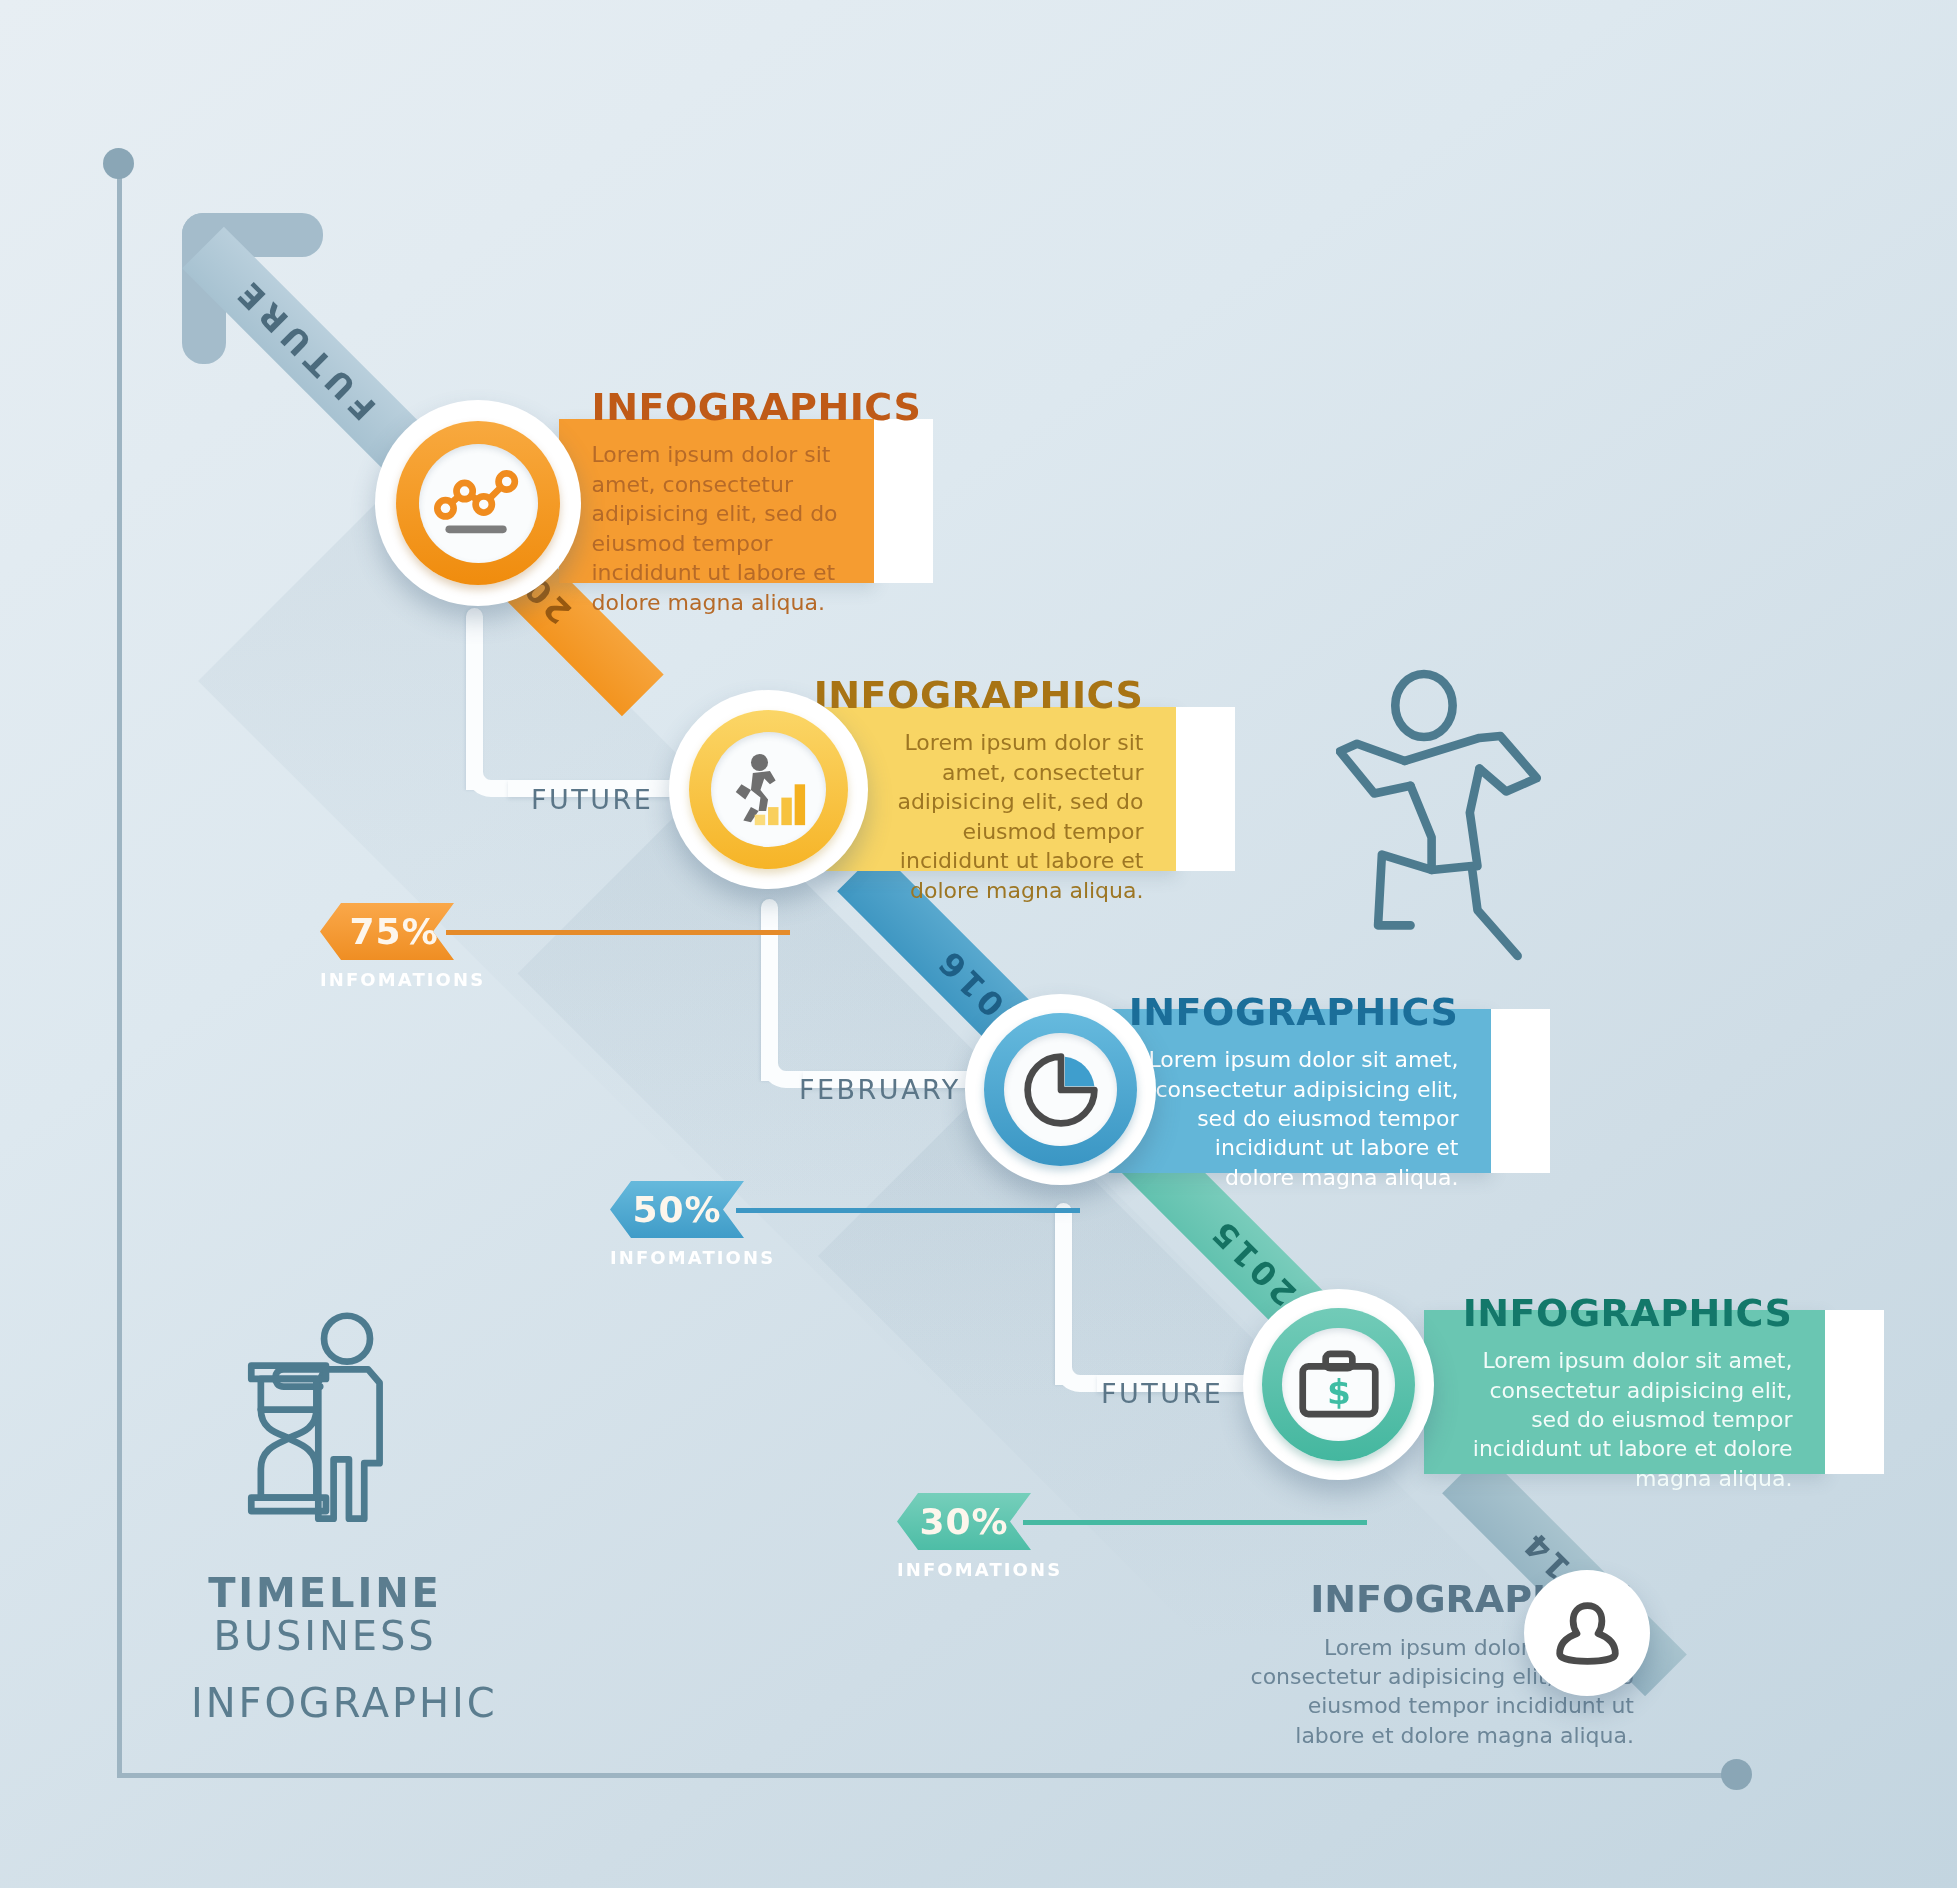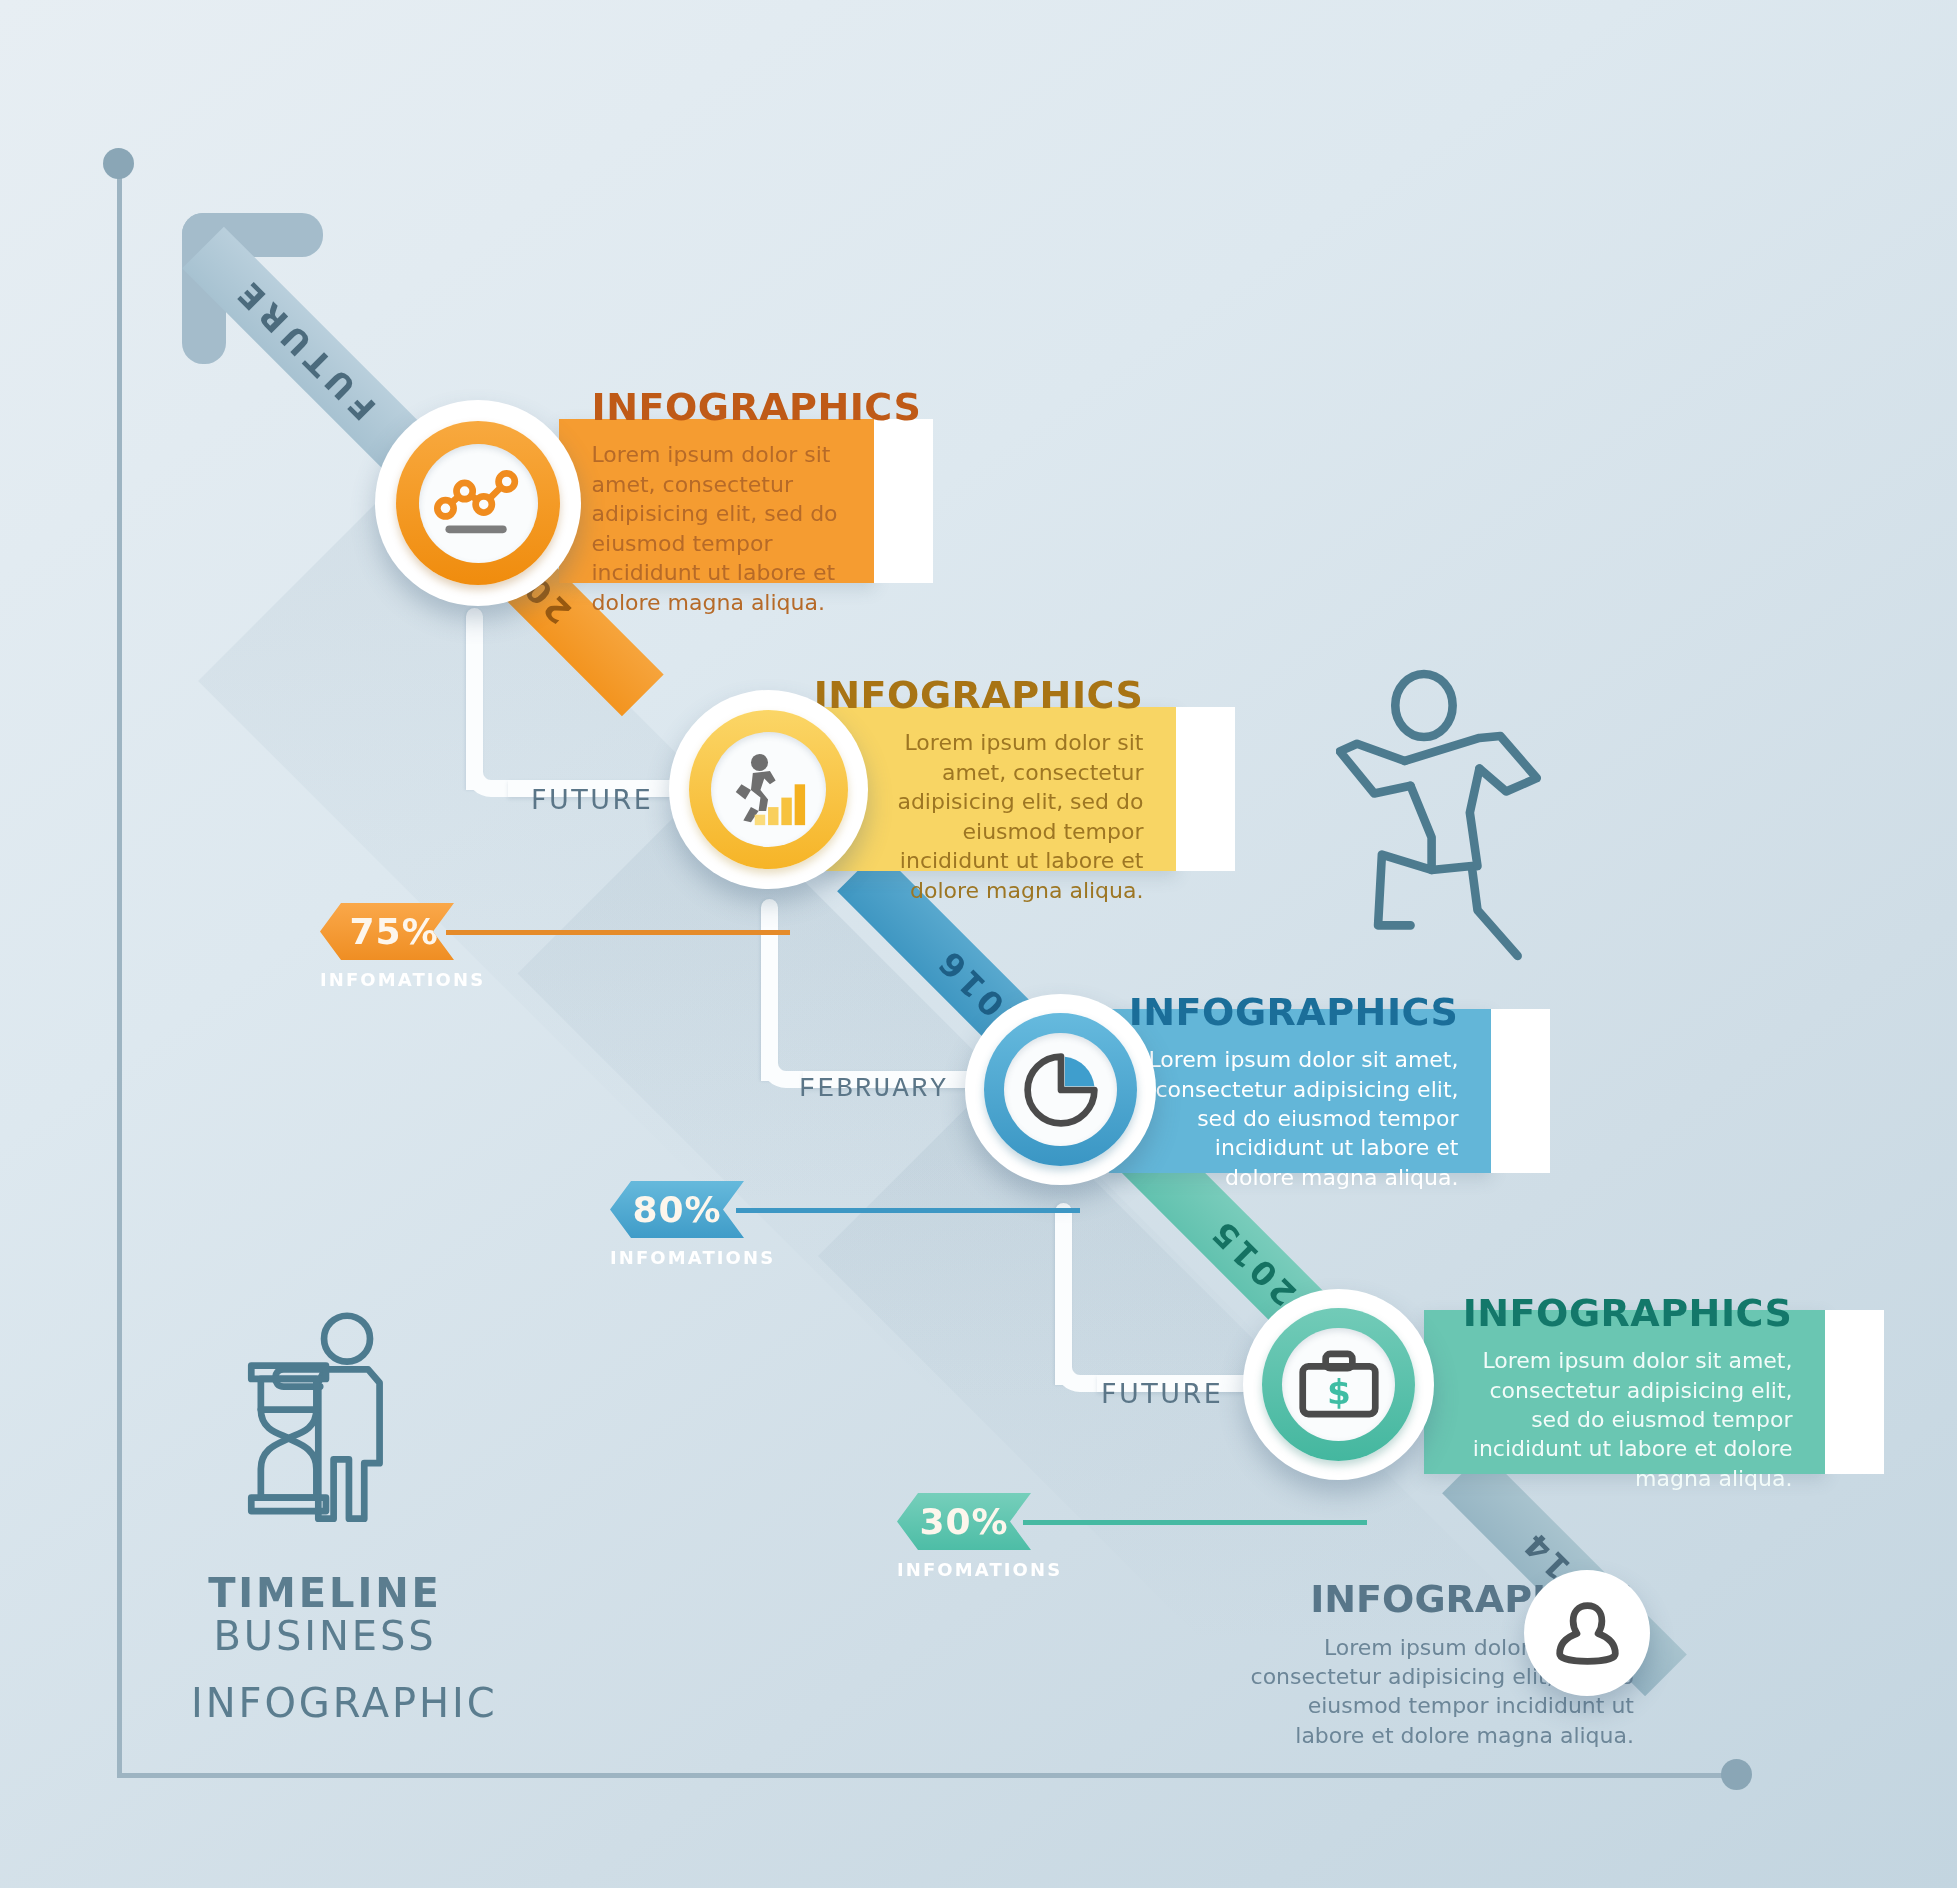--- a/index.html
+++ b/index.html
@@ -218,21 +218,21 @@
     <div class="cor" style="left:0;top:145px;"></div>
     <div class="h" style="left:42px;top:172px;width:239px;"></div>
   </div>
   <div class="month" style="left:531px;top:784px;">FUTURE</div>
 
   <div class="elbow" style="left:761px;top:899px;">
     <div class="v" style="left:0;top:0;width:17px;height:182px;"></div>
     <div class="cor" style="left:0;top:145px;"></div>
     <div class="h" style="left:42px;top:172px;width:239px;"></div>
   </div>
-  <div class="month" style="left:799px;top:1074px;font-family:Liberation Mono, monospace;">FEBRUARY</div>
+  <div class="month" style="left:799px;top:1074px;">FEBRUARY</div>
 
   <div class="elbow" style="left:1055px;top:1203px;">
     <div class="v" style="left:0;top:0;width:17px;height:182px;"></div>
     <div class="cor" style="left:0;top:145px;"></div>
     <div class="h" style="left:42px;top:172px;width:239px;"></div>
   </div>
   <div class="month" style="left:1101px;top:1378px;">FUTURE</div>
 
   <div class="card card-orange">
     <div class="band"></div>
@@ -342,21 +342,21 @@
     <div class="lead"></div>
     <div class="chip">
         <span>75%</span>
       </div>
     <div class="cap">INFOMATIONS</div>
   </div>
 
   <div class="pct pct-50">
     <div class="lead"></div>
     <div class="chip">
-        <span>80%</span>
+        <span>50%</span>
       </div>
     <div class="cap">INFOMATIONS</div>
   </div>
 
   <div class="pct pct-30">
     <div class="lead"></div>
     <div class="chip">
         <span>30%</span>
       </div>
     <div class="cap">INFOMATIONS</div>

